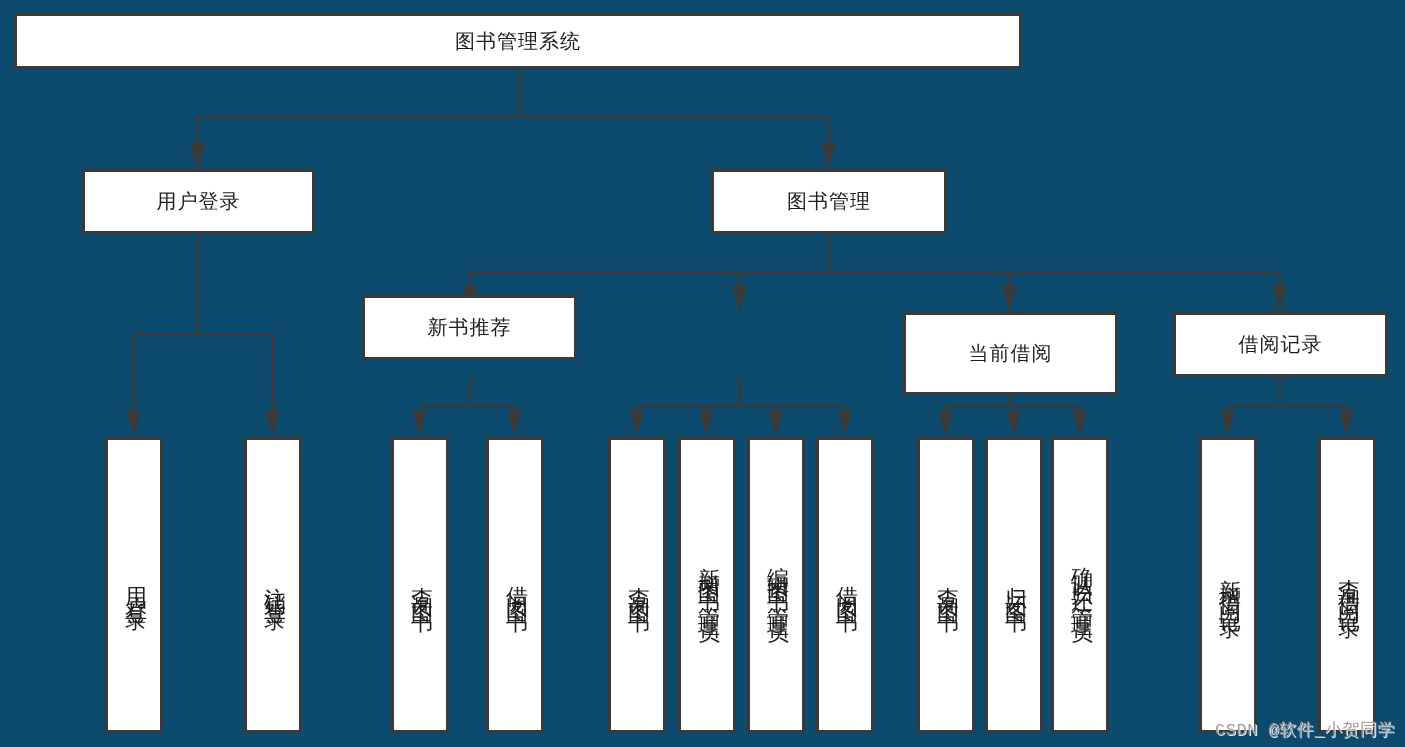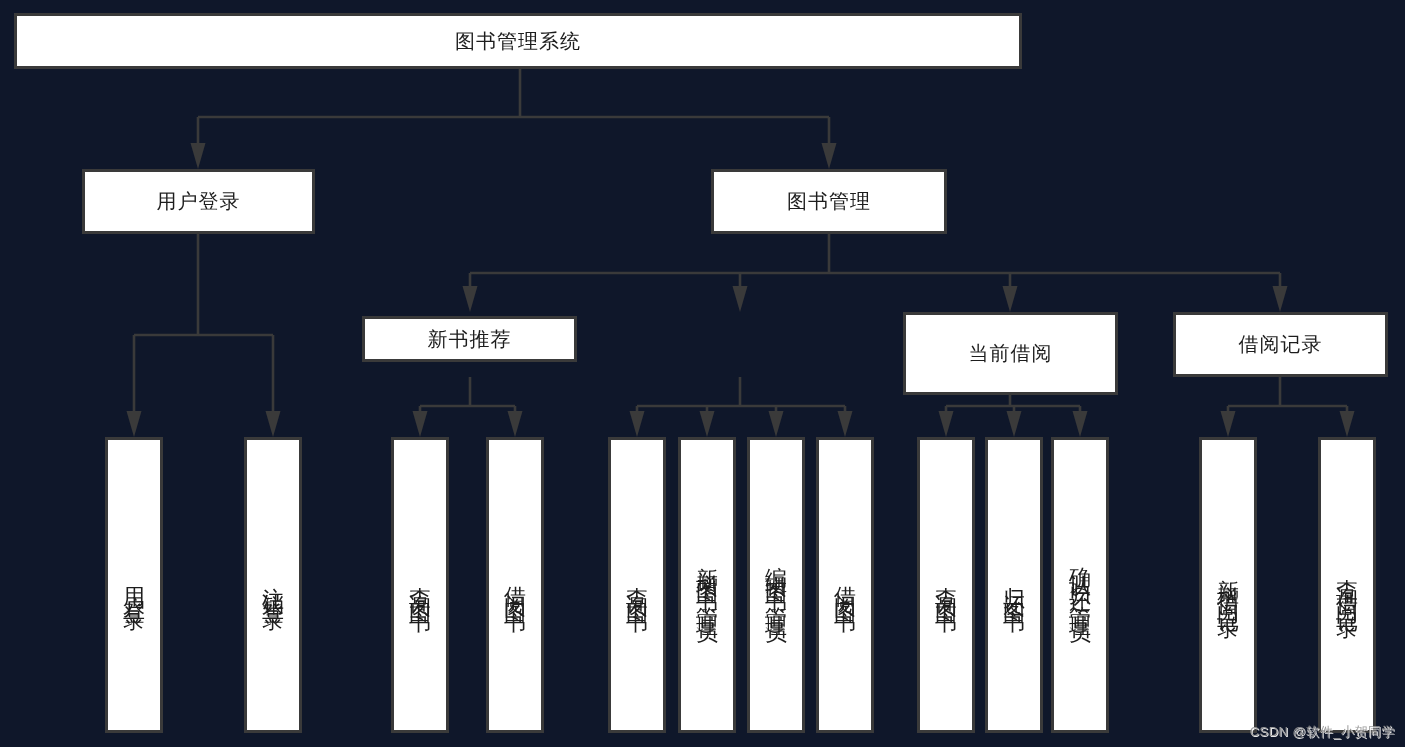--- a/index.html
+++ b/index.html
@@ -4,22 +4,22 @@
 <style>
   html, body {
     margin: 0;
     padding: 0;
     background: #ffffff;
   }
   .canvas {
     position: relative;
     width: 1405px;
     height: 747px;
-    background: #0f172a;
-    font-family: Liberation Sans, sans-serif;
+    background: #0c4a6e;
+    font-family: Liberation Mono, monospace;
     overflow: hidden;
   }
   .connectors {
     position: absolute;
     left: 0;
     top: 0;
     width: 1405px;
     height: 747px;
   }
   .node {
@@ -42,21 +42,21 @@
     writing-mode: vertical-rl;
     text-orientation: mixed;
     font-size: 22px;
     letter-spacing: 8px;
     line-height: 1;
   }
   .watermark {
     position: absolute;
     right: 10px;
     bottom: 6px;
-    font-size: 13px;
+    font-size: 17px;
     letter-spacing: 0.5px;
     color: #9c9c9c;
     text-shadow: 1px 1px 0 rgba(255,255,255,0.9);
     white-space: nowrap;
   }
 </style>
 </head>
 <body>
 
 <div class="canvas">
@@ -106,21 +106,21 @@
       <polygon points="1220.5,411 1235.5,411 1228,437"></polygon>
       <polygon points="1339.5,411 1354.5,411 1347,437"></polygon>
     </g>
   </svg>
 
   <div class="node h-node" style="left:14px;top:13px;width:1008px;height:56px;">图书管理系统</div>
 
   <div class="node h-node" style="left:82px;top:169px;width:233px;height:65px;">用户登录</div>
   <div class="node h-node" style="left:711px;top:169px;width:236px;height:65px;">图书管理</div>
 
-  <div class="node h-node" style="left:362px;top:316px;width:215px;height:46px;">新书推荐</div>
+  <div class="node h-node" style="left:362px;top:295px;width:215px;height:65px;">新书推荐</div>
   <div class="node h-node" style="left:903px;top:312px;width:215px;height:83px;">当前借阅</div>
   <div class="node h-node" style="left:1173px;top:312px;width:215px;height:65px;">借阅记录</div>
 
   <div class="node v-node" style="left:105px;top:437px;width:58px;height:296px;">用户登录</div>
   <div class="node v-node" style="left:244px;top:437px;width:58px;height:296px;">注销登录</div>
 
   <div class="node v-node" style="left:391px;top:437px;width:58px;height:296px;">查询图书</div>
   <div class="node v-node" style="left:486px;top:437px;width:58px;height:296px;">借阅图书</div>
 
   <div class="node v-node" style="left:608px;top:437px;width:58px;height:296px;">查询图书</div>

